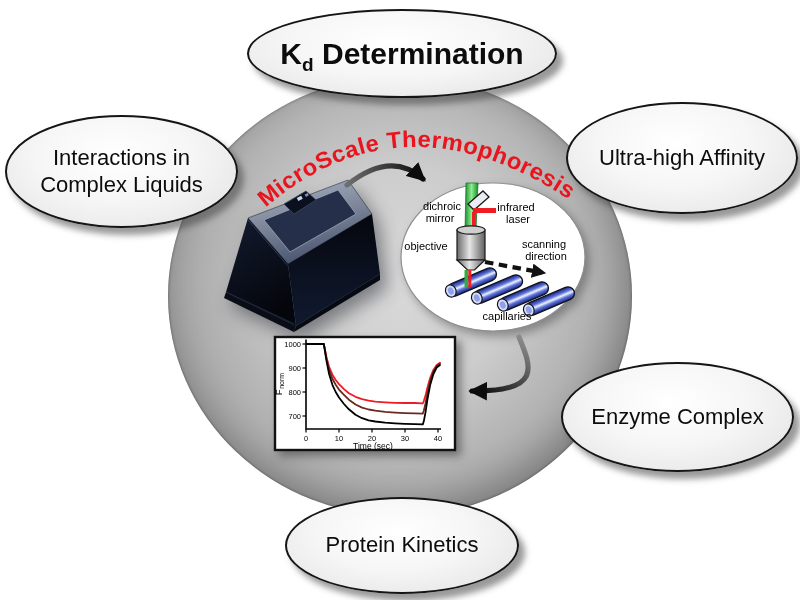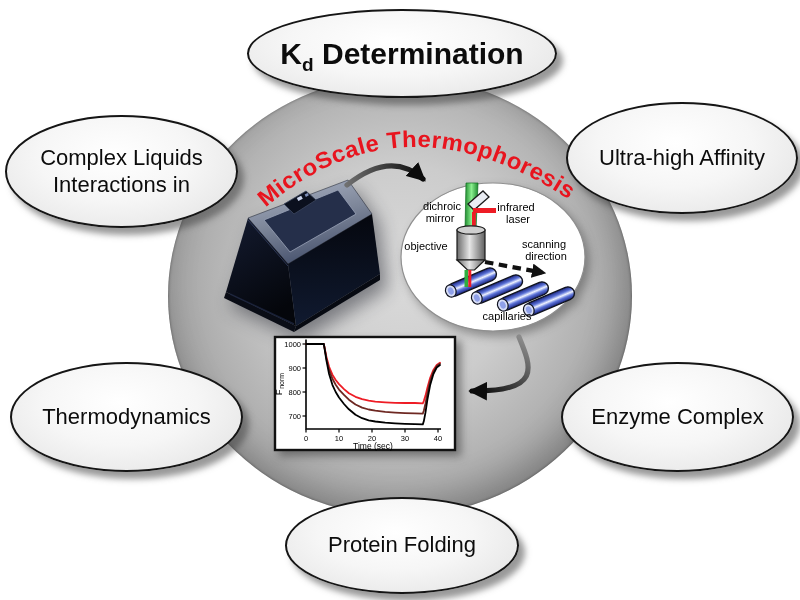--- a/index.html
+++ b/index.html
@@ -189,38 +189,33 @@
     </text>
     <path d="M347,185 Q391,150 423,179" stroke="url(#gArr1)" stroke-width="5.2" fill="none" stroke-linecap="round" marker-end="url(#ah)"></path>
     <path d="M519,337 C531,366 543,392 472,391" stroke="url(#gArr2)" stroke-width="5.2" fill="none" stroke-linecap="round" marker-end="url(#ah)"></path>
   </svg>
 
   <div class="bubble kd" style="left:247px;top:9px;width:306px;height:85px">
     <div class="bl"><span>K</span><sub>d</sub><span class="pre"> Determination</span></div>
   </div>
   <div class="bubble" style="left:5px;top:115px;width:229px;height:109px">
     <div class="bl">
+        <div>Interactions in</div>
         <div>Complex Liquids</div>
-        <div>Interactions in</div>
       </div>
   </div>
   <div class="bubble" style="left:566px;top:102px;width:228px;height:108px">
     <div class="bl">
         <div>Ultra-high Affinity</div>
       </div>
   </div>
-  <div class="bubble" style="left:10px;top:362px;width:229px;height:106px">
-    <div class="bl">
-        <div>Thermodynamics</div>
-      </div>
-  </div>
   <div class="bubble" style="left:561px;top:362px;width:229px;height:106px">
     <div class="bl">
         <div>Enzyme Complex</div>
       </div>
   </div>
   <div class="bubble" style="left:285px;top:497px;width:230px;height:93px">
     <div class="bl">
-        <div>Protein Folding</div>
+        <div>Protein Kinetics</div>
       </div>
   </div>
 
 </div>
 
 </body></html>

